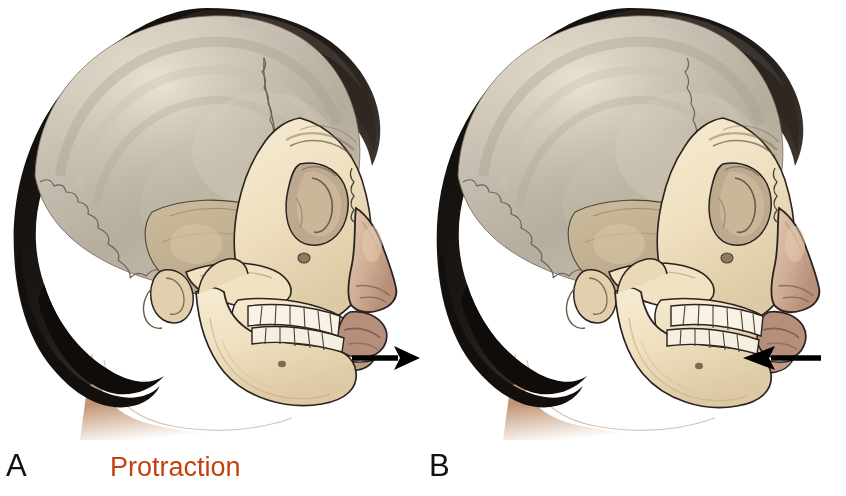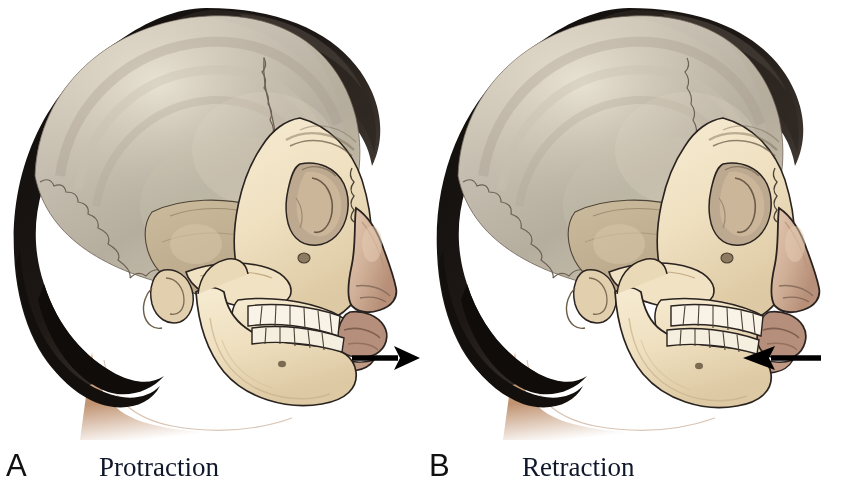--- a/index.html
+++ b/index.html
@@ -50,26 +50,26 @@
     left: 6px;
     top: 8px;
     font-size: 31px;
     line-height: 36px;
     color: #111111;
     font-family: "Liberation Sans", sans-serif;
     font-weight: 400;
   }
   .panel-caption {
     position: absolute;
-    left: 99px;
+    left: 110px;
     top: 10px;
     font-size: 27px;
     line-height: 34px;
-    color: #0f172a;
-    font-family: Liberation Serif, serif;
+    color: #c2410c;
+    font-family: Liberation Sans, sans-serif;
     font-weight: 400;
     letter-spacing: 0px;
   }
 </style>
 </head>
 <body>
 
 <div id="figure-root">
 
   <div class="panel" id="panel-a">
@@ -446,17 +446,16 @@
     </svg>
   </div>
 
   <div class="caption-row">
     <div class="caption-block" id="caption-a">
       <span class="panel-letter">A</span>
       <span class="panel-caption">Protraction</span>
     </div>
     <div class="caption-block" id="caption-b">
       <span class="panel-letter">B</span>
-      <span class="panel-caption">Retraction</span>
     </div>
   </div>
 
 </div>
 
 </body></html>

